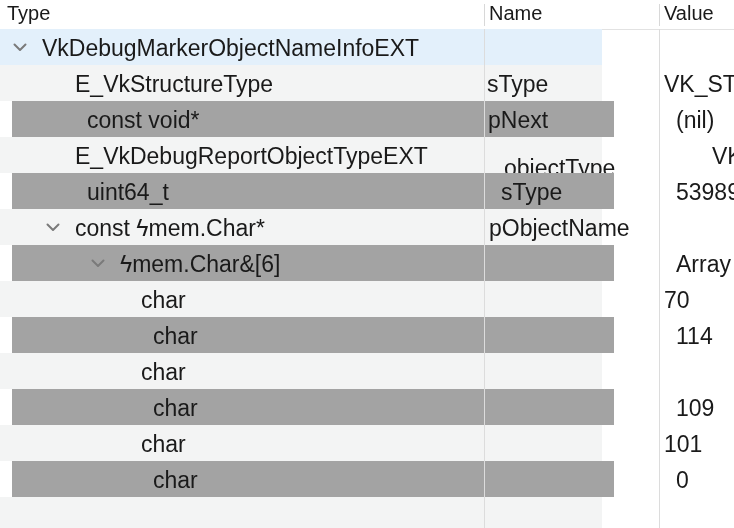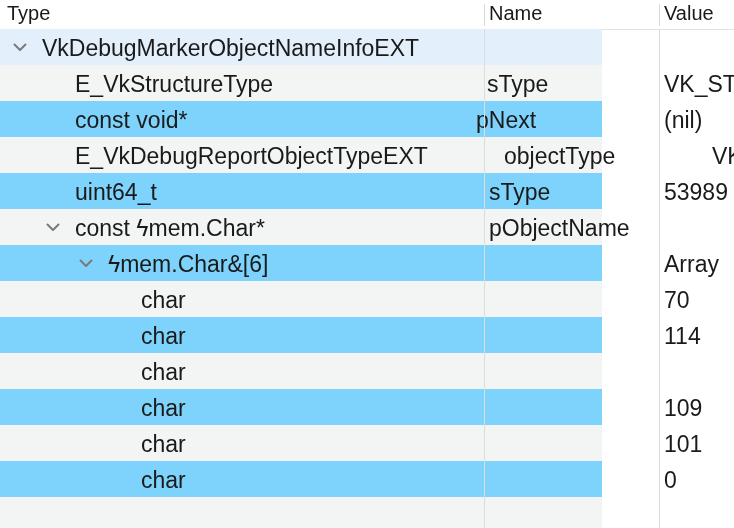--- a/index.html
+++ b/index.html
@@ -5,21 +5,21 @@
   html, body { margin:0; padding:0; }
   body { width:734px; height:528px; overflow:hidden; background:#fff;
          font-family:"Liberation Sans", "DejaVu Sans", sans-serif; color:#1a1a1a; }
   .table { position:relative; width:734px; height:528px; }
   .header { position:absolute; left:0; top:0; width:734px; height:29px; background:#fff;
             border-bottom:1px solid #e2e2e2; }
   .hcell { position:absolute; top:0; height:29px; line-height:26px; font-size:20px; color:#1a1a1a; }
   .hsep { position:absolute; top:4px; width:1px; height:22px; background:#d8d8d8; }
   .row { position:absolute; left:0; width:602px; height:36px; }
   .row.gray { background:#f3f4f4; }
-  .row.white { background:#7dd3fc; }
+  .row.white { background:#a3a3a3;margin-left:12px; }
   .row.selected { background:#e3f0fb; }
   .cell { position:absolute; top:0; height:36px; line-height:38px; font-size:23px; white-space:nowrap; overflow:hidden; }
   .chev { position:absolute; top:0; height:36px; line-height:36px; width:20px; text-align:center; }
   .chev svg { vertical-align:middle; }
   .vline { position:absolute; top:29px; width:1px; height:499px; background:#dcdcdc; }
 </style>
 </head>
 <body>
 
 <div class="table">
@@ -45,21 +45,21 @@
         <span class="cell" style="left: 487px; width: 168px;">sType</span>
         <span class="cell" style="left: 664px; width: 70px;">VK_ST</span>
       </div>
       <div class="row white" style="top: 101px;">
         <span class="cell" style="left: 75px; width: 405px;">const void*</span>
         <span class="cell" style="left: 476px; width: 168px;">pNext</span>
         <span class="cell" style="left: 664px; width: 70px;">(nil)</span>
       </div>
       <div class="row gray" style="top: 137px;">
         <span class="cell" style="left: 75px; width: 405px;">E_VkDebugReportObjectTypeEXT</span>
-        <span class="cell" style="left: 504px; width: 168px;">objectType</span>
+        <span class="cell" style="left: 504px; width: 168px; margin-top: 12px;">objectType</span>
         <span class="cell" style="left: 664px; width: 70px; margin-left: 48px;">VK_D</span>
       </div>
       <div class="row white" style="top: 173px;">
         <span class="cell" style="left: 75px; width: 405px;">uint64_t</span>
         <span class="cell" style="left: 489px; width: 168px;">sType</span>
         <span class="cell" style="left: 664px; width: 70px;">53989</span>
       </div>
       <div class="row gray" style="top: 209px;">
         <span class="chev" style="left: 43px;"><svg width="14" height="9" viewBox="0 0 14 9">
             <path d="M1.5 1.5 L7 7 L12.5 1.5" fill="none" stroke="#7a7a7a" stroke-width="2" stroke-linecap="round" stroke-linejoin="round"></path>

